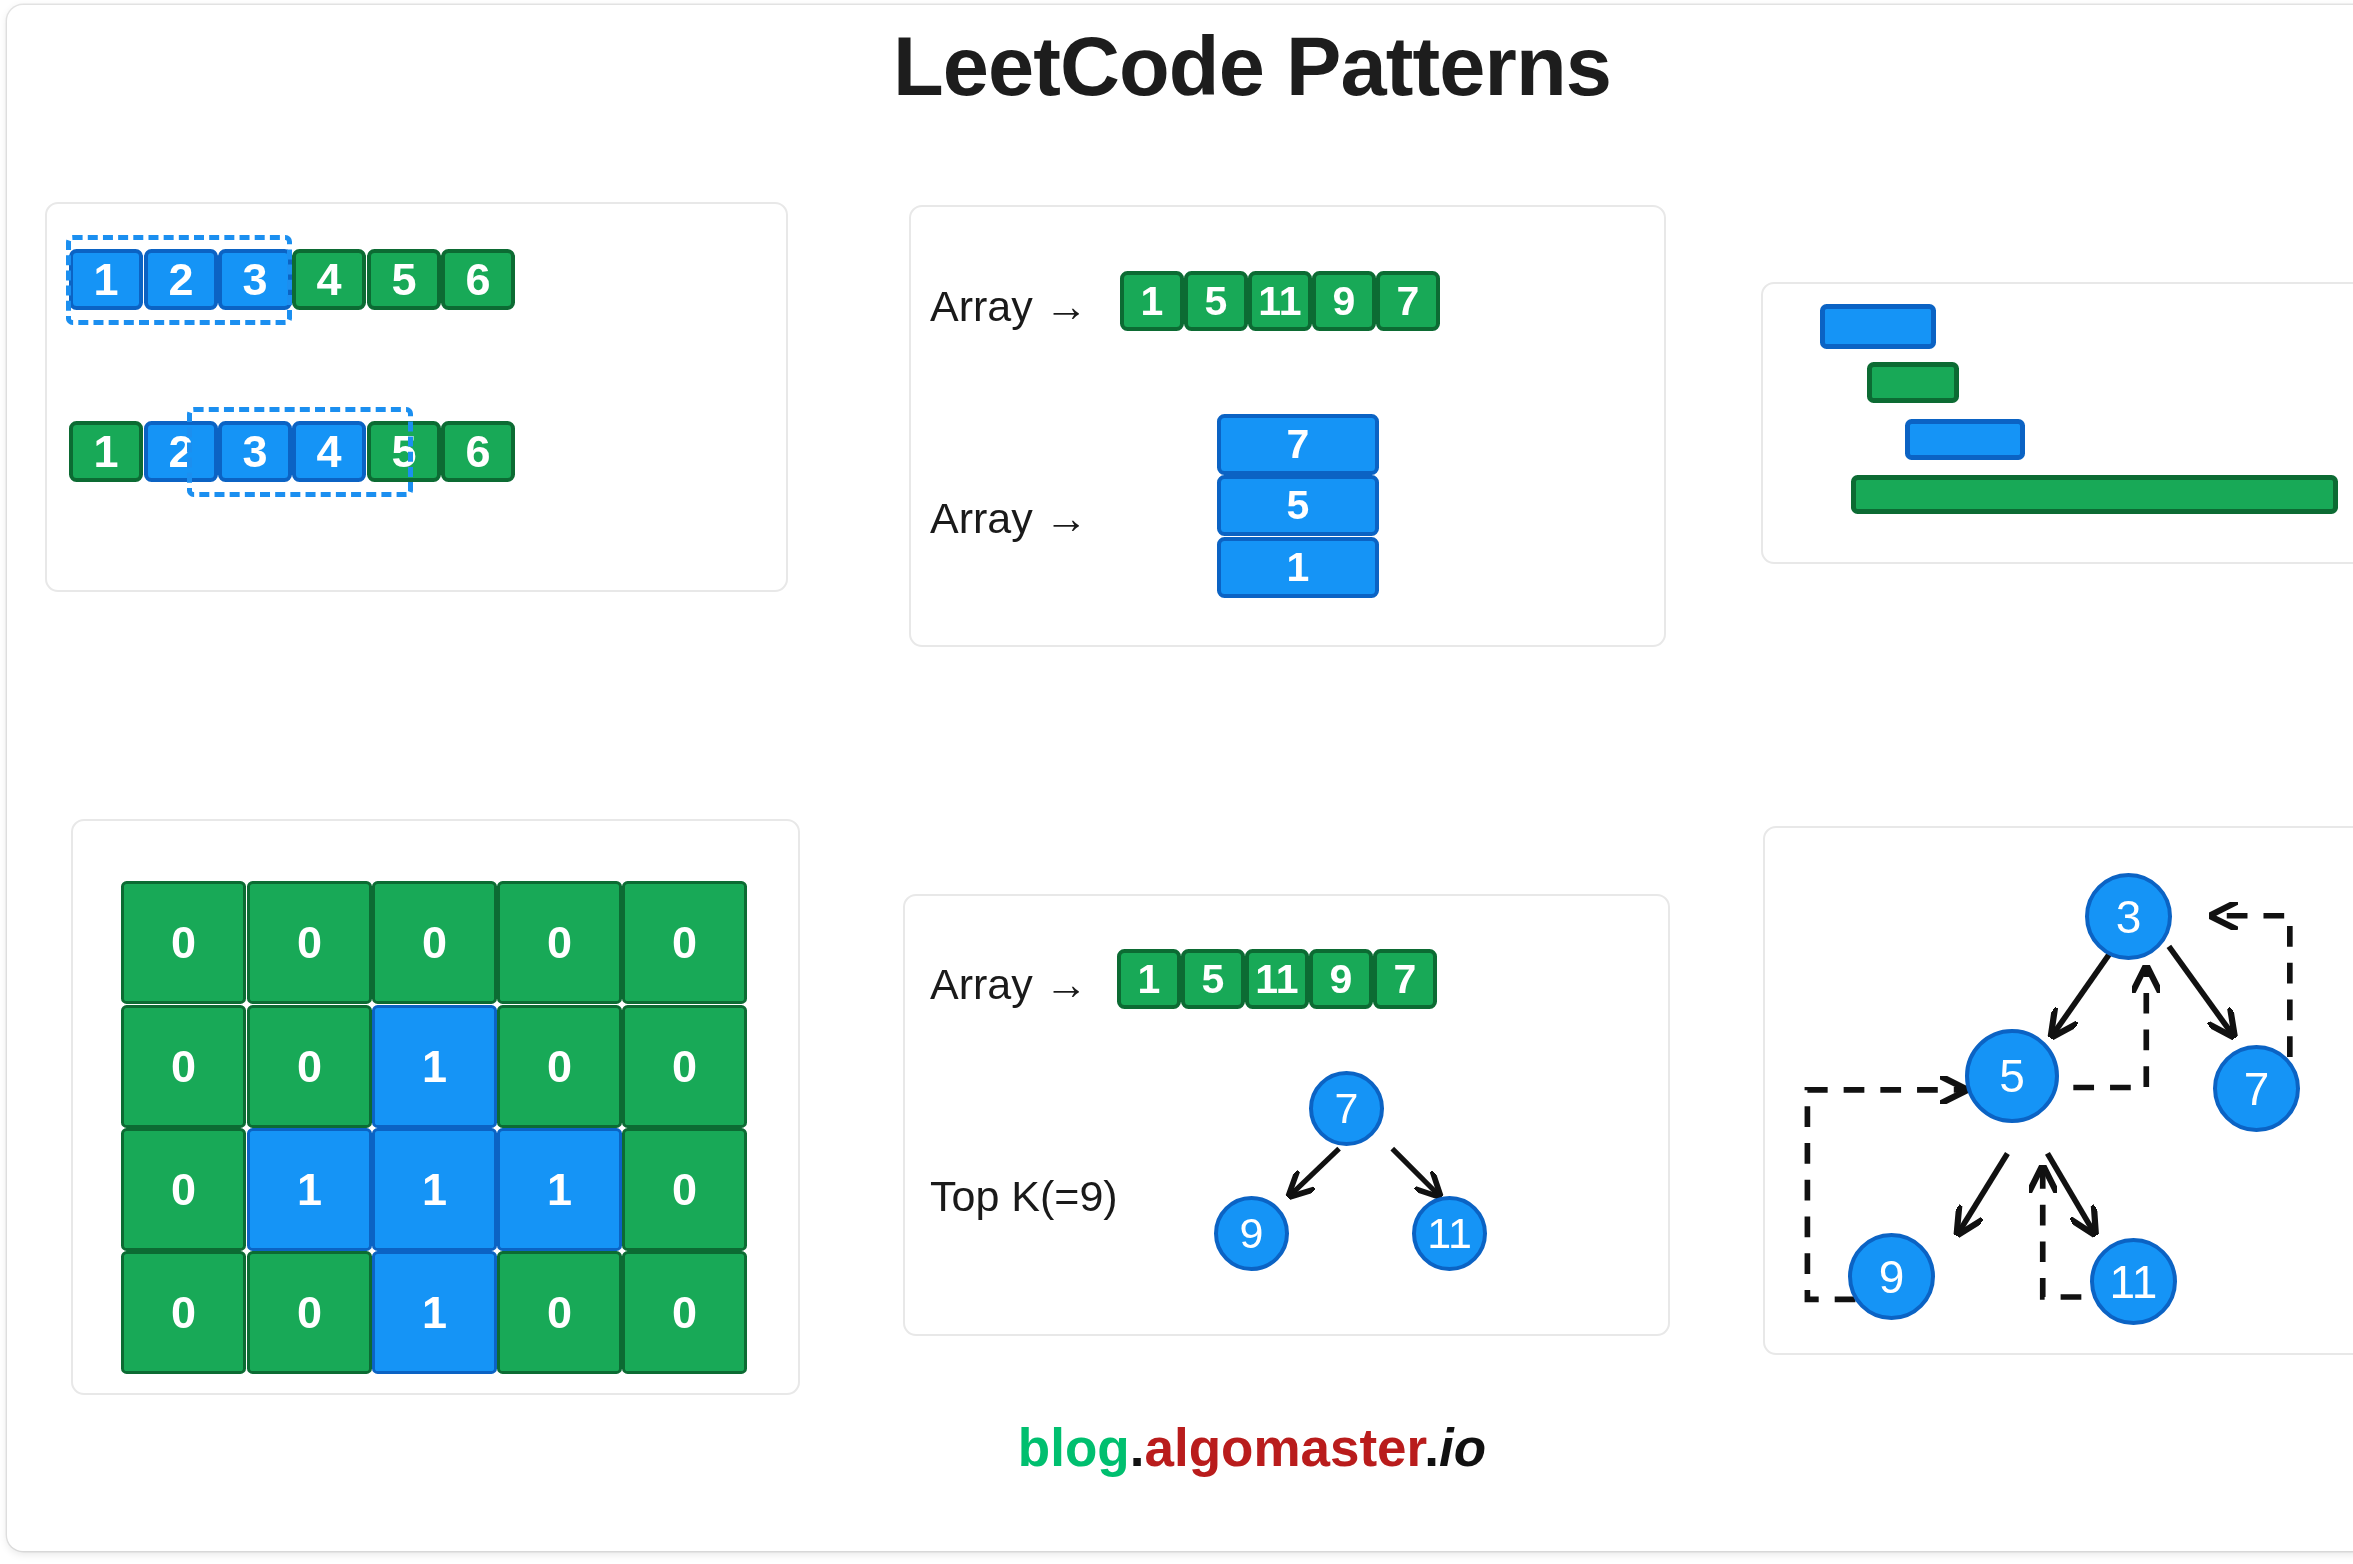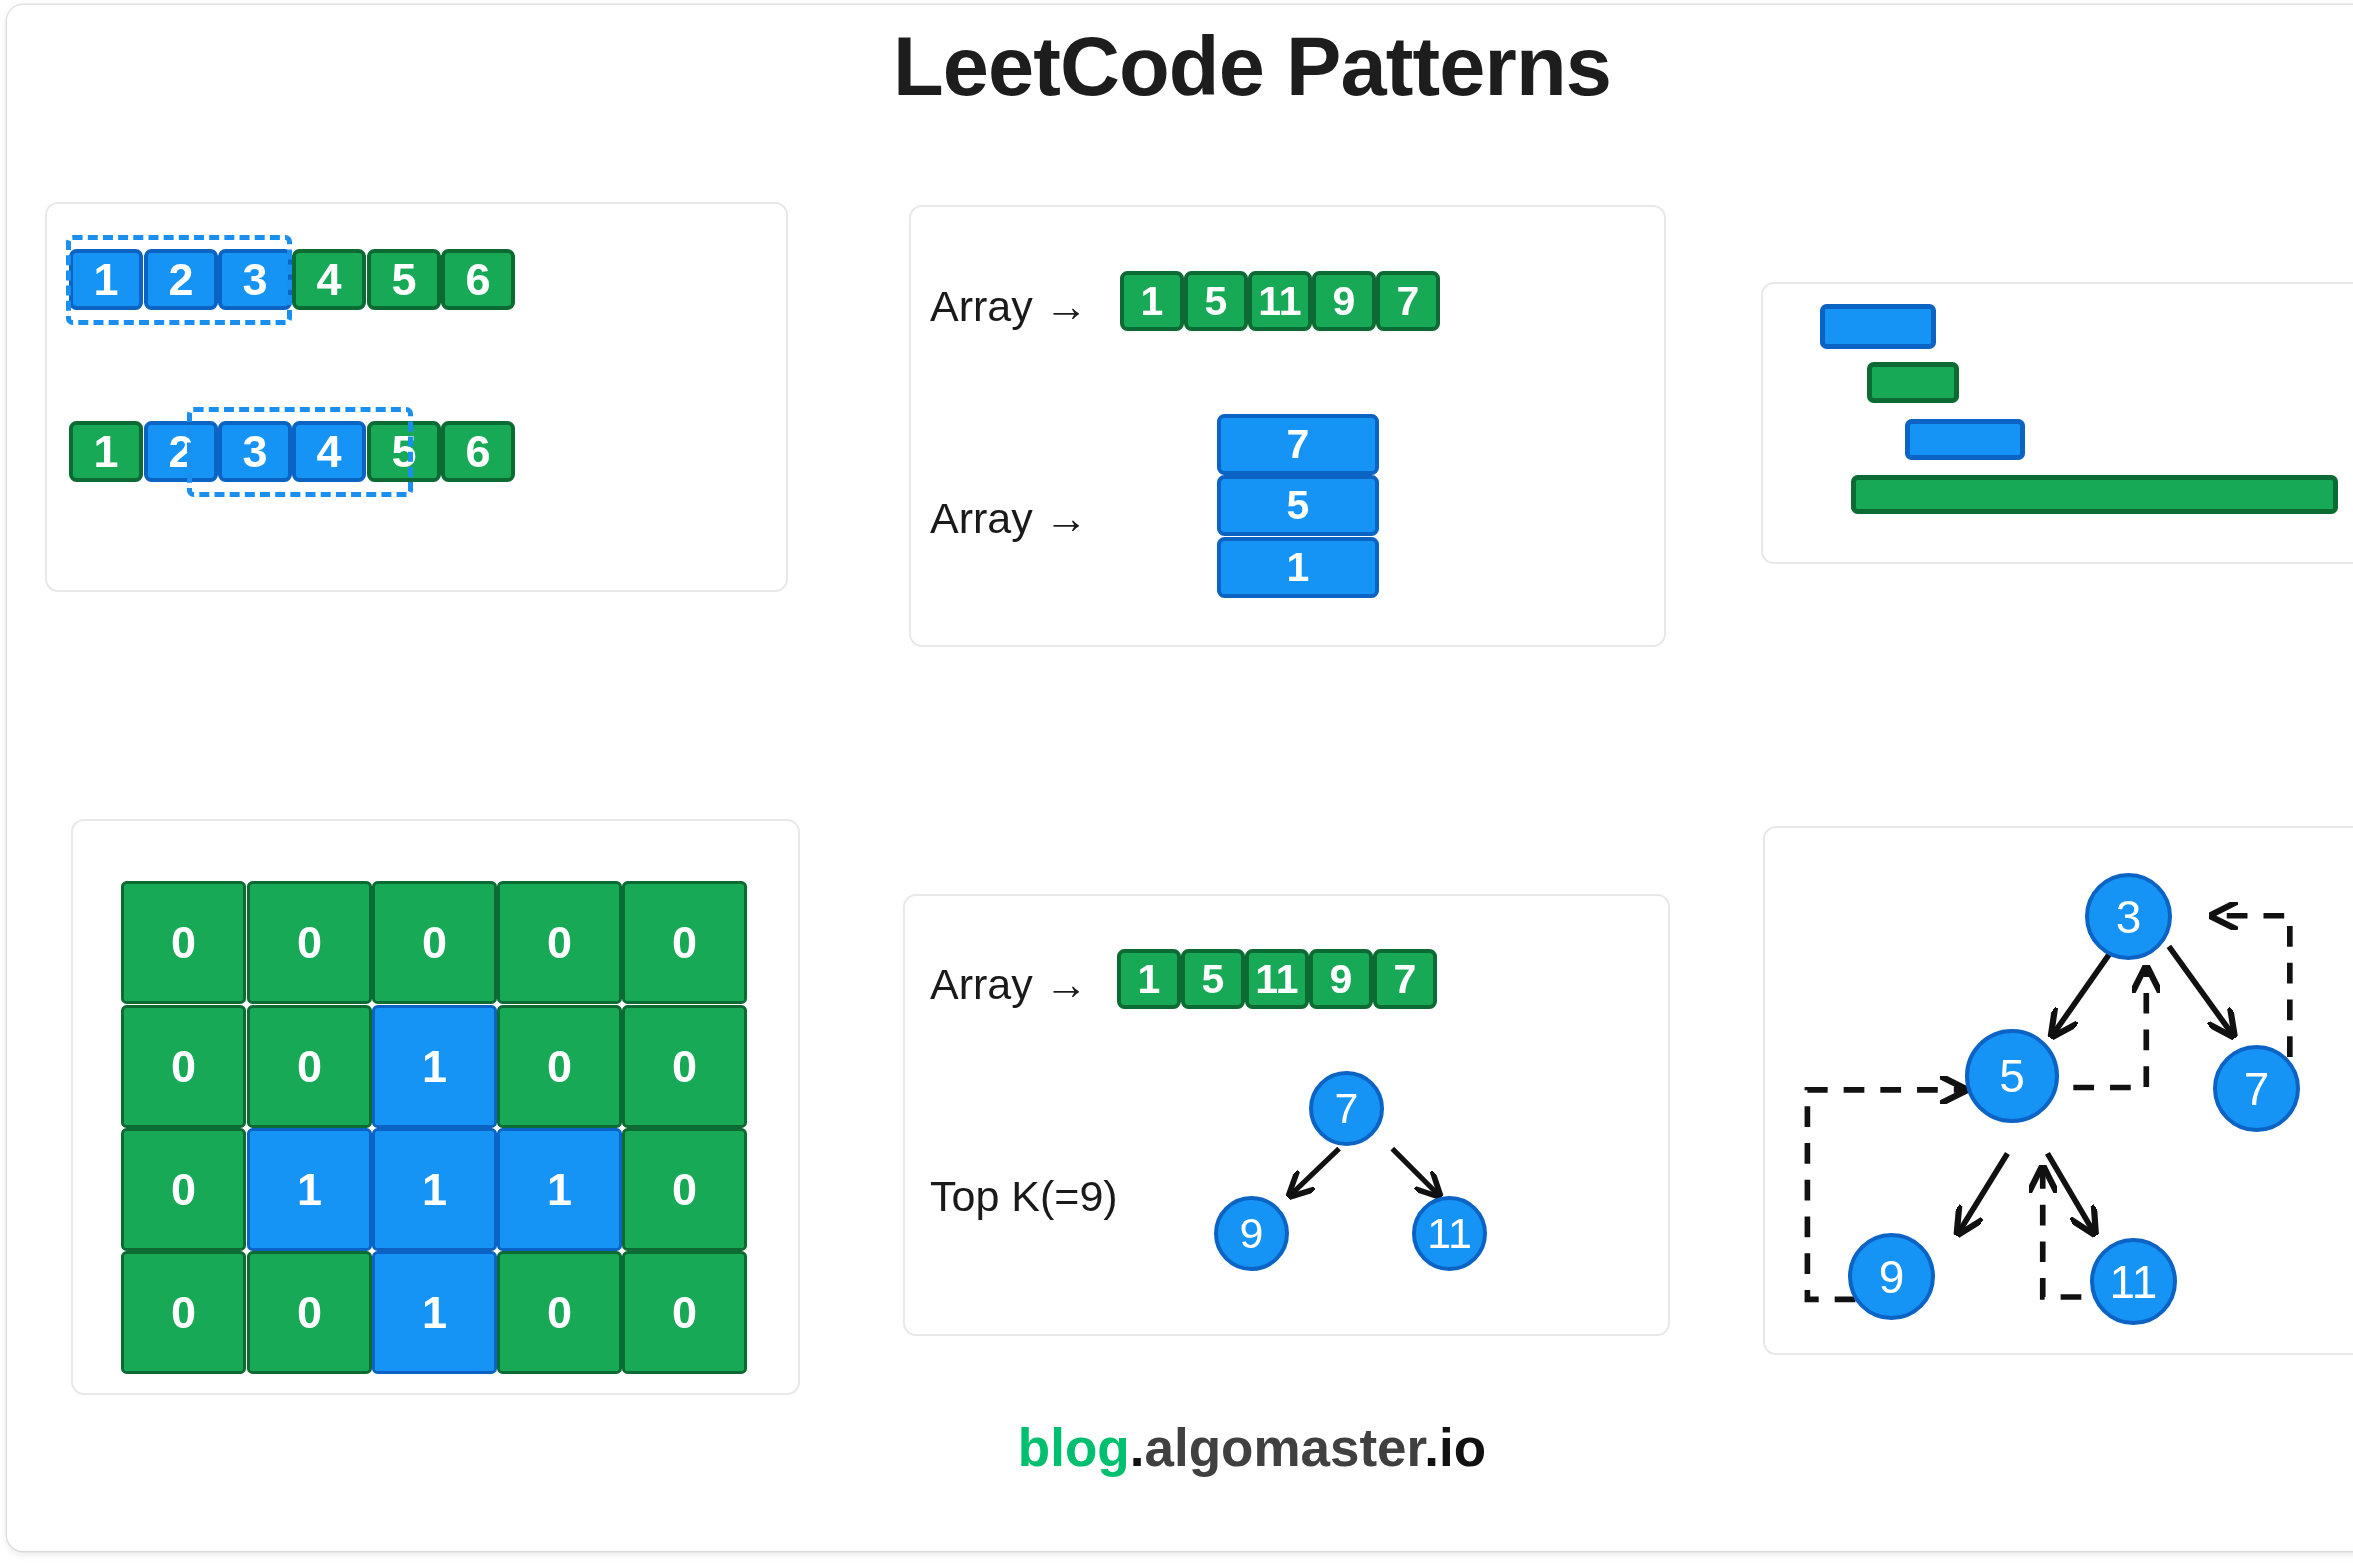--- a/index.html
+++ b/index.html
@@ -137,22 +137,22 @@
     left: 0;
     top: 1421px;
     width: 2504px;
     text-align: center;
     font-size: 53px;
     font-weight: 700;
     line-height: 1;
   }
   .f-blog { color: #00bf6f; }
   .f-dot  { color: #111111; }
-  .f-algo { color: #404040; }
-  .f-io   { color: #111111; }
+  .f-algo { color: #b91c1c; }
+  .f-io   { color: #111111; font-style: italic; }
 </style>
 </head>
 <body>
 
 <div id="root">
   <div class="frame"></div>
 
   <div class="page-title">LeetCode Patterns</div>
 
   <div class="panel" style="left:45px; top:202px; width:739px; height:386px;"></div>

